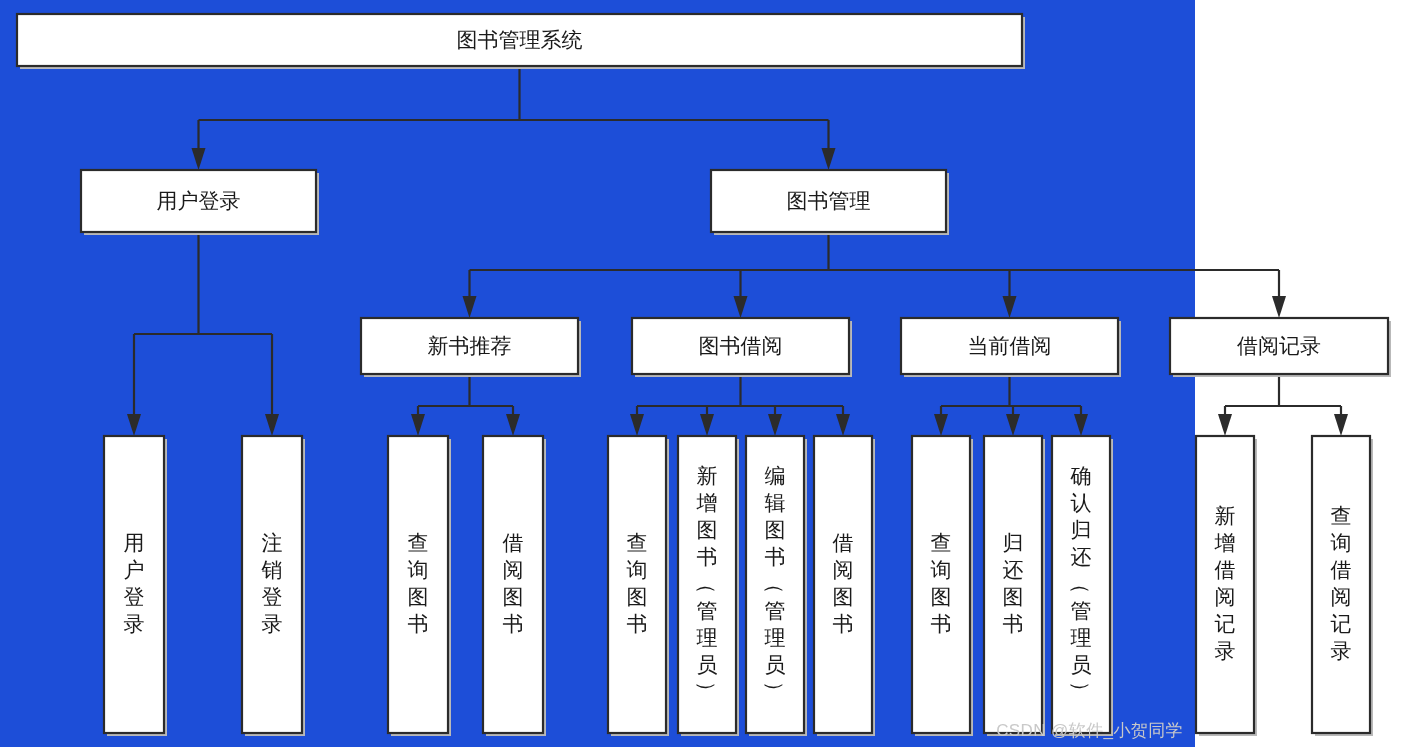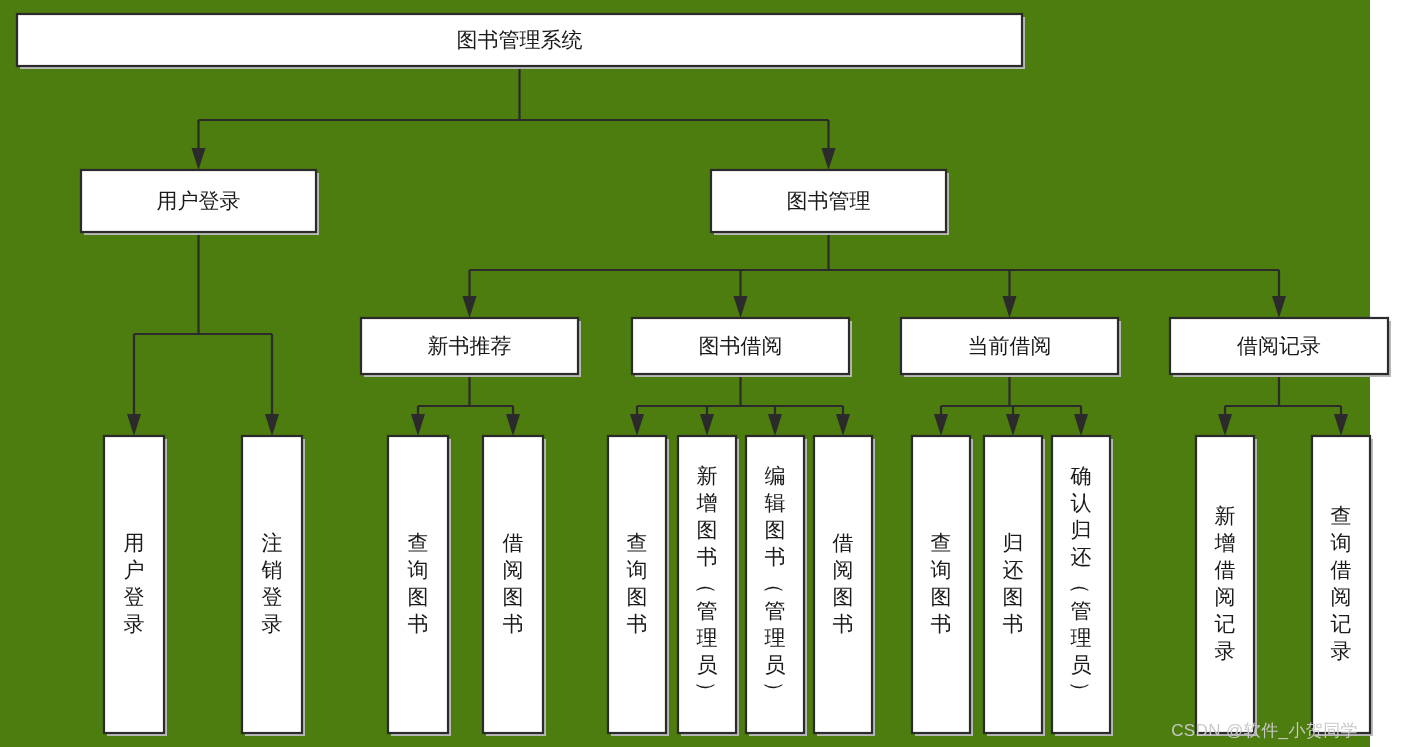--- a/index.html
+++ b/index.html
@@ -10,23 +10,23 @@
   }
   body {
     width: 1405px;
     height: 747px;
     font-family: "Liberation Sans", "DejaVu Sans", sans-serif;
     overflow: hidden;
     position: relative;
   }
   #diagram-root {
     position: relative;
-    width: 1370px;
+    width: 1195px;
     height: 747px;
-    background: #4d7c0f;
+    background: #1d4ed8;
   }
   svg.diagram-canvas {
     position: absolute;
     top: 0;
     left: 0;
     width: 1405px;
     height: 747px;
     display: block;
   }
   .node-box {

